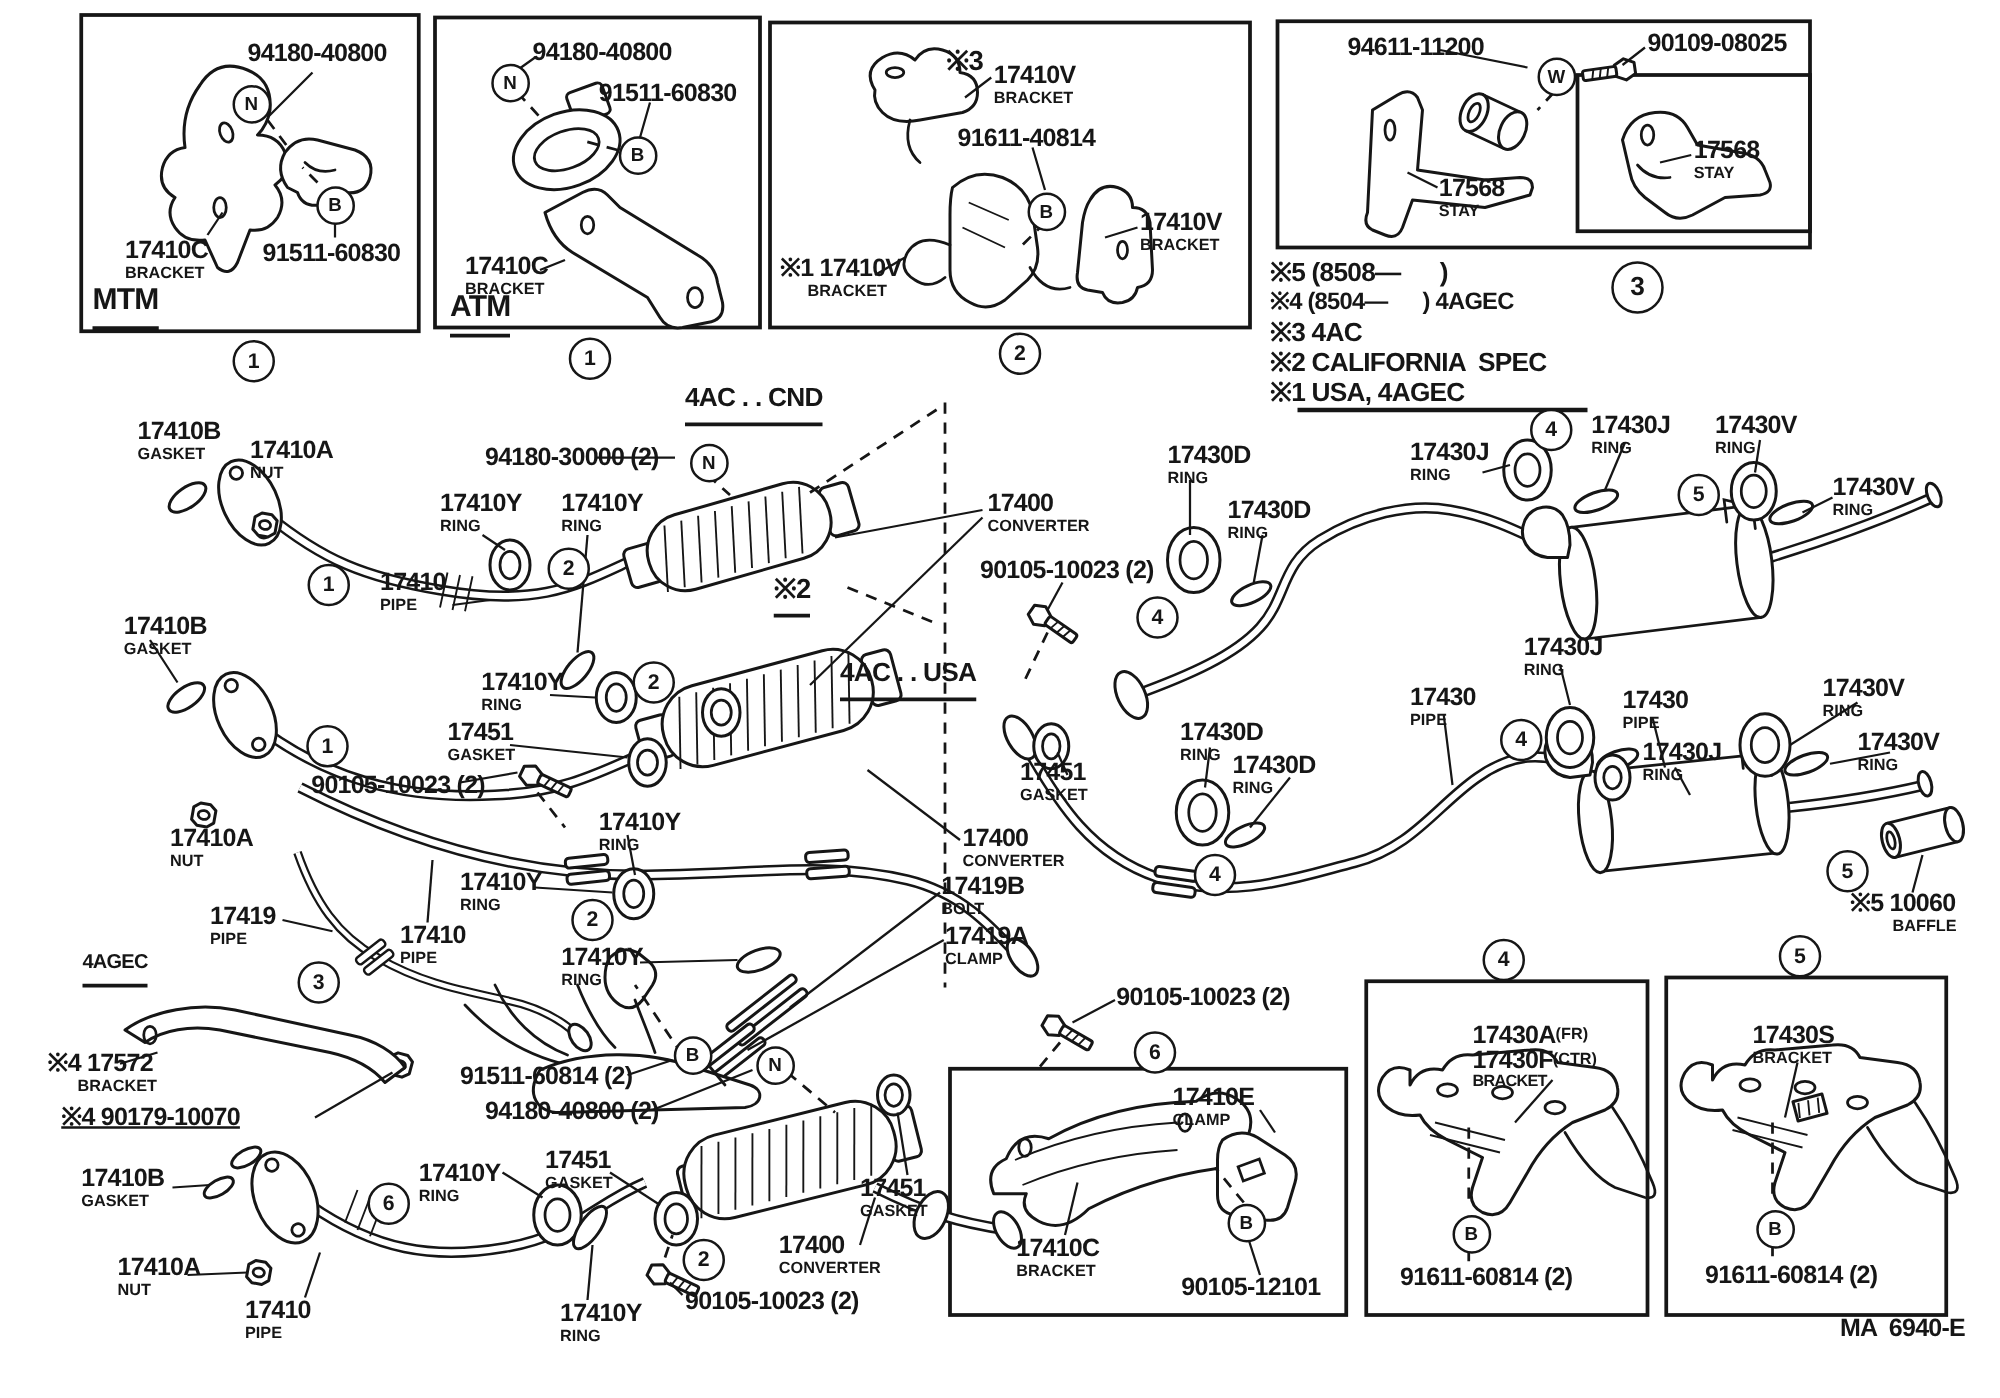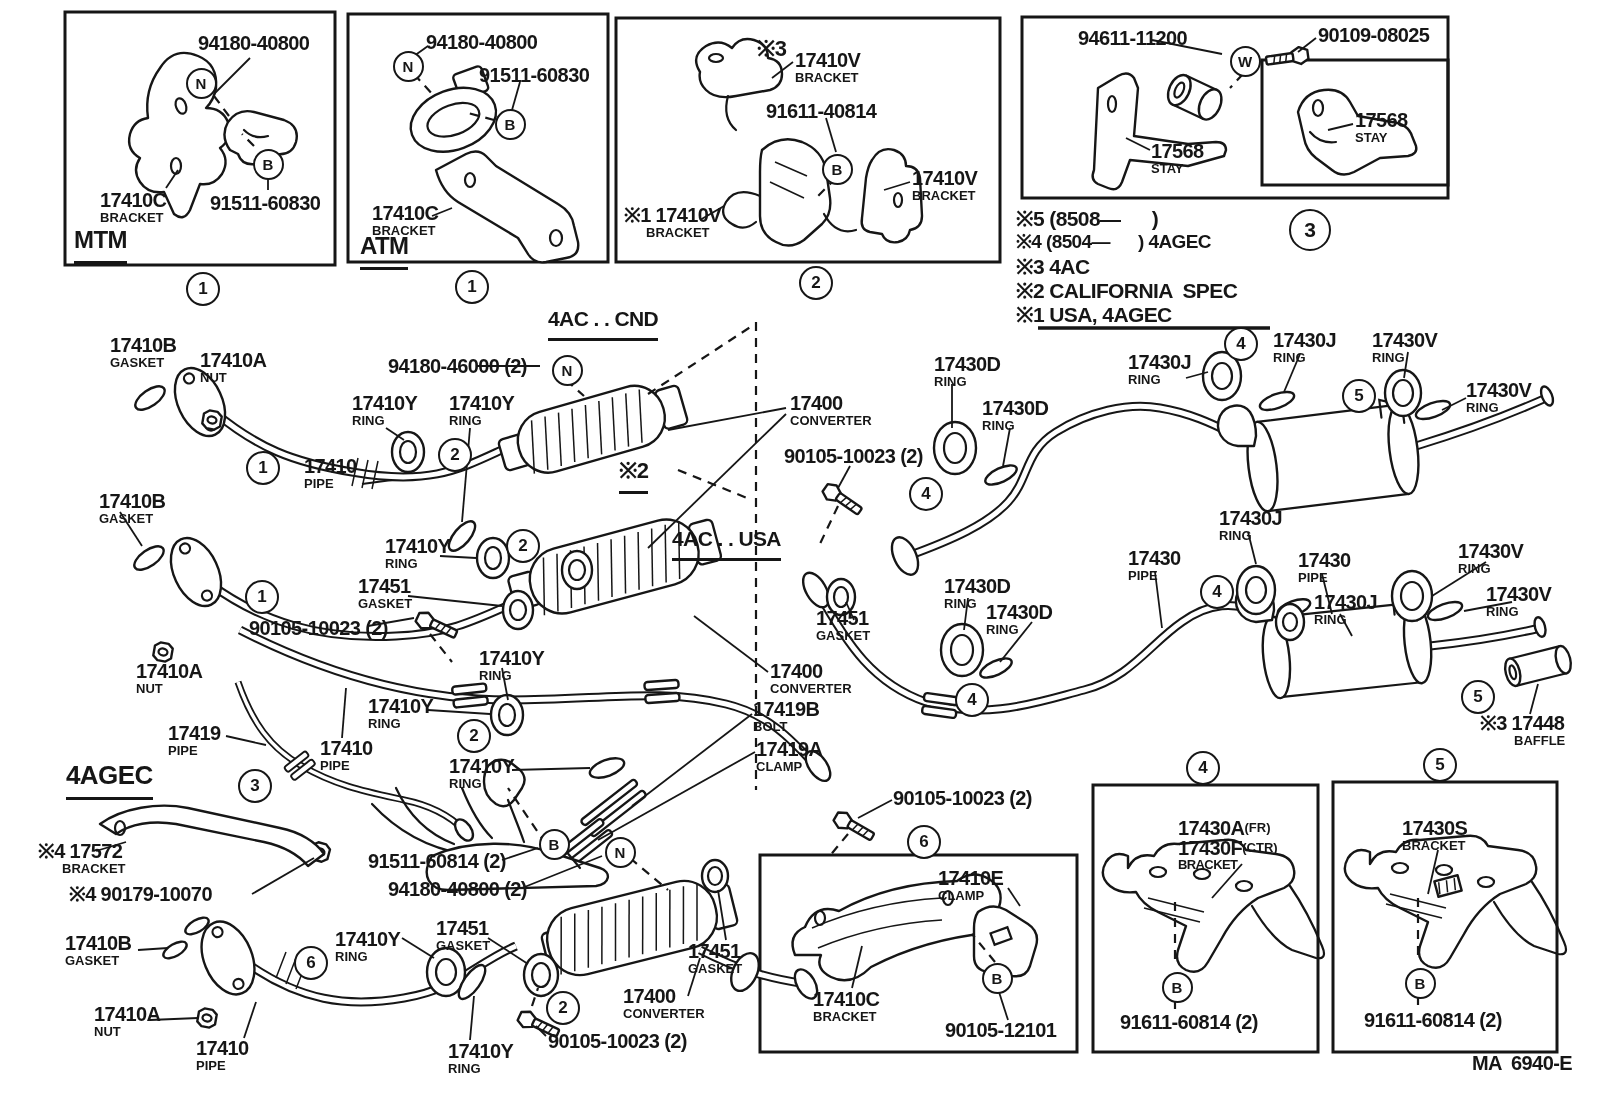--- a/index.html
+++ b/index.html
@@ -476,21 +476,21 @@
       <div class="lbl" style="left: 1318px; top: 25px;"><span class="t">90109-08025</span></div>
       <div class="lbl" style="left: 1151px; top: 141px;"><span class="t">17568</span><span class="s">STAY</span></div>
       <div class="lbl" style="left: 1355px; top: 110px;"><span class="t">17568</span><span class="s">STAY</span></div>
       <div class="lbl" style="left: 1016px; top: 208px; font-size: 21px;"><span class="t">※5 (8508—      )</span></div>
       <div class="lbl" style="left: 1016px; top: 232px; font-size: 19px;"><span class="t">※4 (8504—      ) 4AGEC</span></div>
       <div class="lbl" style="left: 1016px; top: 256px; font-size: 21px;"><span class="t">※3 4AC</span></div>
       <div class="lbl" style="left: 1016px; top: 280px; font-size: 21px;"><span class="t">※2 CALIFORNIA  SPEC</span></div>
       <div class="lbl" style="left: 1016px; top: 304px; font-size: 21px;"><span class="t">※1 USA, 4AGEC</span></div>
       <div class="lbl" style="left: 110px; top: 335px;"><span class="t">17410B</span><span class="s">GASKET</span></div>
       <div class="lbl" style="left: 200px; top: 350px;"><span class="t">17410A</span><span class="s">NUT</span></div>
-      <div class="lbl" style="left: 388px; top: 356px;"><span class="t">94180-46000 (2)</span></div>
+      <div class="lbl" style="left: 388px; top: 356px;"><span class="t">94180-30000 (2)</span></div>
       <div class="lbl ul" style="left: 548px; top: 308px; font-size: 21px;"><span class="t">4AC . . CND</span></div>
       <div class="lbl" style="left: 352px; top: 393px;"><span class="t">17410Y</span><span class="s">RING</span></div>
       <div class="lbl" style="left: 449px; top: 393px;"><span class="t">17410Y</span><span class="s">RING</span></div>
       <div class="lbl" style="left: 304px; top: 456px;"><span class="t">17410</span><span class="s">PIPE</span></div>
       <div class="lbl" style="left: 790px; top: 393px;"><span class="t">17400</span><span class="s">CONVERTER</span></div>
       <div class="lbl ul" style="left: 619px; top: 460px; font-size: 22px;"><span class="t">※2</span></div>
       <div class="lbl" style="left: 784px; top: 446px;"><span class="t">90105-10023 (2)</span></div>
       <div class="lbl" style="left: 934px; top: 354px;"><span class="t">17430D</span><span class="s">RING</span></div>
       <div class="lbl" style="left: 982px; top: 398px;"><span class="t">17430D</span><span class="s">RING</span></div>
       <div class="lbl" style="left: 1128px; top: 352px;"><span class="t">17430J</span><span class="s">RING</span></div>
@@ -514,44 +514,44 @@
       <div class="lbl" style="left: 136px; top: 661px;"><span class="t">17410A</span><span class="s">NUT</span></div>
       <div class="lbl" style="left: 479px; top: 648px;"><span class="t">17410Y</span><span class="s">RING</span></div>
       <div class="lbl" style="left: 168px; top: 723px;"><span class="t">17419</span><span class="s">PIPE</span></div>
       <div class="lbl" style="left: 320px; top: 738px;"><span class="t">17410</span><span class="s">PIPE</span></div>
       <div class="lbl" style="left: 368px; top: 696px;"><span class="t">17410Y</span><span class="s">RING</span></div>
       <div class="lbl" style="left: 449px; top: 756px;"><span class="t">17410Y</span><span class="s">RING</span></div>
       <div class="lbl" style="left: 770px; top: 661px;"><span class="t">17400</span><span class="s">CONVERTER</span></div>
       <div class="lbl" style="left: 753px; top: 699px;"><span class="t">17419B</span><span class="s">BOLT</span></div>
       <div class="lbl" style="left: 756px; top: 739px;"><span class="t">17419A</span><span class="s">CLAMP</span></div>
       <div class="lbl" style="left: 893px; top: 788px;"><span class="t">90105-10023 (2)</span></div>
-      <div class="lbl ul" style="left: 66px; top: 762px; font-size: 26px;"><span class="t">4AGEC</span></div>
+      <div class="lbl ul" style="left: 66px; top: 762px; font-size: 16px;"><span class="t">4AGEC</span></div>
       <div class="lbl" style="left: 38px; top: 841px;"><span class="t">※4 17572</span><span class="s" style="margin-left: 24px;">BRACKET</span></div>
-      <div class="lbl" style="left: 69px; top: 884px;"><span class="t">※4 90179-10070</span></div>
+      <div class="lbl" style="left: 49px; top: 884px; text-decoration: underline;"><span class="t">※4 90179-10070</span></div>
       <div class="lbl" style="left: 368px; top: 851px;"><span class="t">91511-60814 (2)</span></div>
       <div class="lbl" style="left: 388px; top: 879px;"><span class="t">94180-40800 (2)</span></div>
       <div class="lbl" style="left: 65px; top: 933px;"><span class="t">17410B</span><span class="s">GASKET</span></div>
       <div class="lbl" style="left: 335px; top: 929px;"><span class="t">17410Y</span><span class="s">RING</span></div>
       <div class="lbl" style="left: 436px; top: 918px;"><span class="t">17451</span><span class="s">GASKET</span></div>
       <div class="lbl" style="left: 688px; top: 941px;"><span class="t">17451</span><span class="s">GASKET</span></div>
       <div class="lbl" style="left: 623px; top: 986px;"><span class="t">17400</span><span class="s">CONVERTER</span></div>
       <div class="lbl" style="left: 548px; top: 1031px;"><span class="t">90105-10023 (2)</span></div>
       <div class="lbl" style="left: 448px; top: 1041px;"><span class="t">17410Y</span><span class="s">RING</span></div>
       <div class="lbl" style="left: 94px; top: 1004px;"><span class="t">17410A</span><span class="s">NUT</span></div>
       <div class="lbl" style="left: 196px; top: 1038px;"><span class="t">17410</span><span class="s">PIPE</span></div>
       <div class="lbl" style="left: 938px; top: 868px;"><span class="t">17410E</span><span class="s">CLAMP</span></div>
       <div class="lbl" style="left: 813px; top: 989px;"><span class="t">17410C</span><span class="s">BRACKET</span></div>
       <div class="lbl" style="left: 945px; top: 1020px;"><span class="t">90105-12101</span></div>
       <div class="lbl" style="left: 1178px; top: 818px;"><span class="t">17430A</span><span class="tag">(FR)</span></div>
       <div class="lbl" style="left: 1178px; top: 838px;"><span class="t">17430F</span><span class="tag">(CTR)</span></div>
       <div class="lbl" style="left: 1178px; top: 858px; font-size: 13px;"><span class="t">BRACKET</span></div>
       <div class="lbl" style="left: 1120px; top: 1012px;"><span class="t">91611-60814 (2)</span></div>
       <div class="lbl" style="left: 1402px; top: 818px;"><span class="t">17430S</span><span class="s">BRACKET</span></div>
       <div class="lbl" style="left: 1364px; top: 1010px;"><span class="t">91611-60814 (2)</span></div>
-      <div class="lbl" style="left: 1480px; top: 713px;"><span class="t">※3 17448</span><span class="s" style="margin-left: 34px;">BAFFLE</span></div>
+      <div class="lbl" style="left: 1480px; top: 713px;"><span class="t">※5 10060</span><span class="s" style="margin-left: 34px;">BAFFLE</span></div>
       <div class="lbl" style="left: 1472px; top: 1053px;"><span class="t">MA  6940-E</span></div>
       <div class="cir" style="left: 186px; top: 272px; width: 30px; height: 30px; font-size: 17px;">1</div>
       <div class="cir" style="left: 455px; top: 270px; width: 30px; height: 30px; font-size: 17px;">1</div>
       <div class="cir" style="left: 799px; top: 266px; width: 30px; height: 30px; font-size: 17px;">2</div>
       <div class="cir" style="left: 1289px; top: 209px; width: 38px; height: 38px; font-size: 21px;">3</div>
       <div class="cir" style="left: 438px; top: 438px; width: 30px; height: 30px; font-size: 17px;">2</div>
       <div class="cir" style="left: 246px; top: 451px; width: 30px; height: 30px; font-size: 17px;">1</div>
       <div class="cir" style="left: 909px; top: 477px; width: 30px; height: 30px; font-size: 17px;">4</div>
       <div class="cir" style="left: 1224px; top: 327px; width: 30px; height: 30px; font-size: 17px;">4</div>
       <div class="cir" style="left: 1342px; top: 379px; width: 30px; height: 30px; font-size: 17px;">5</div>

